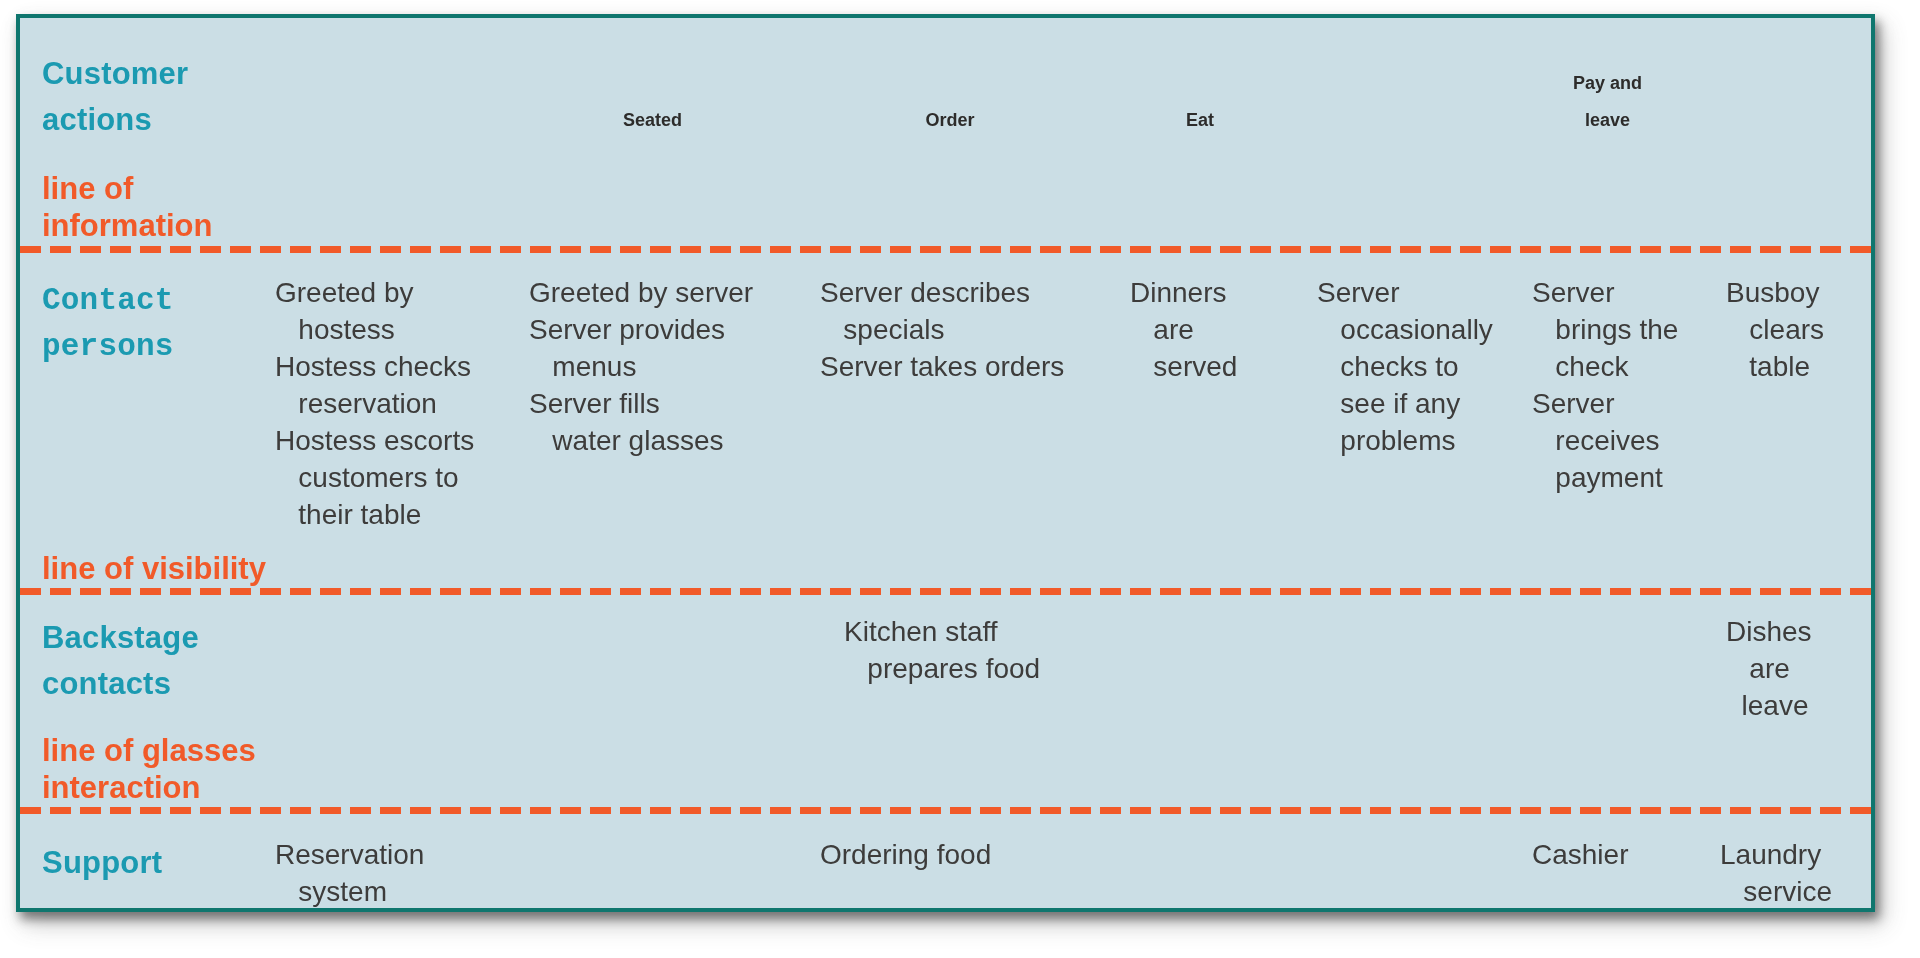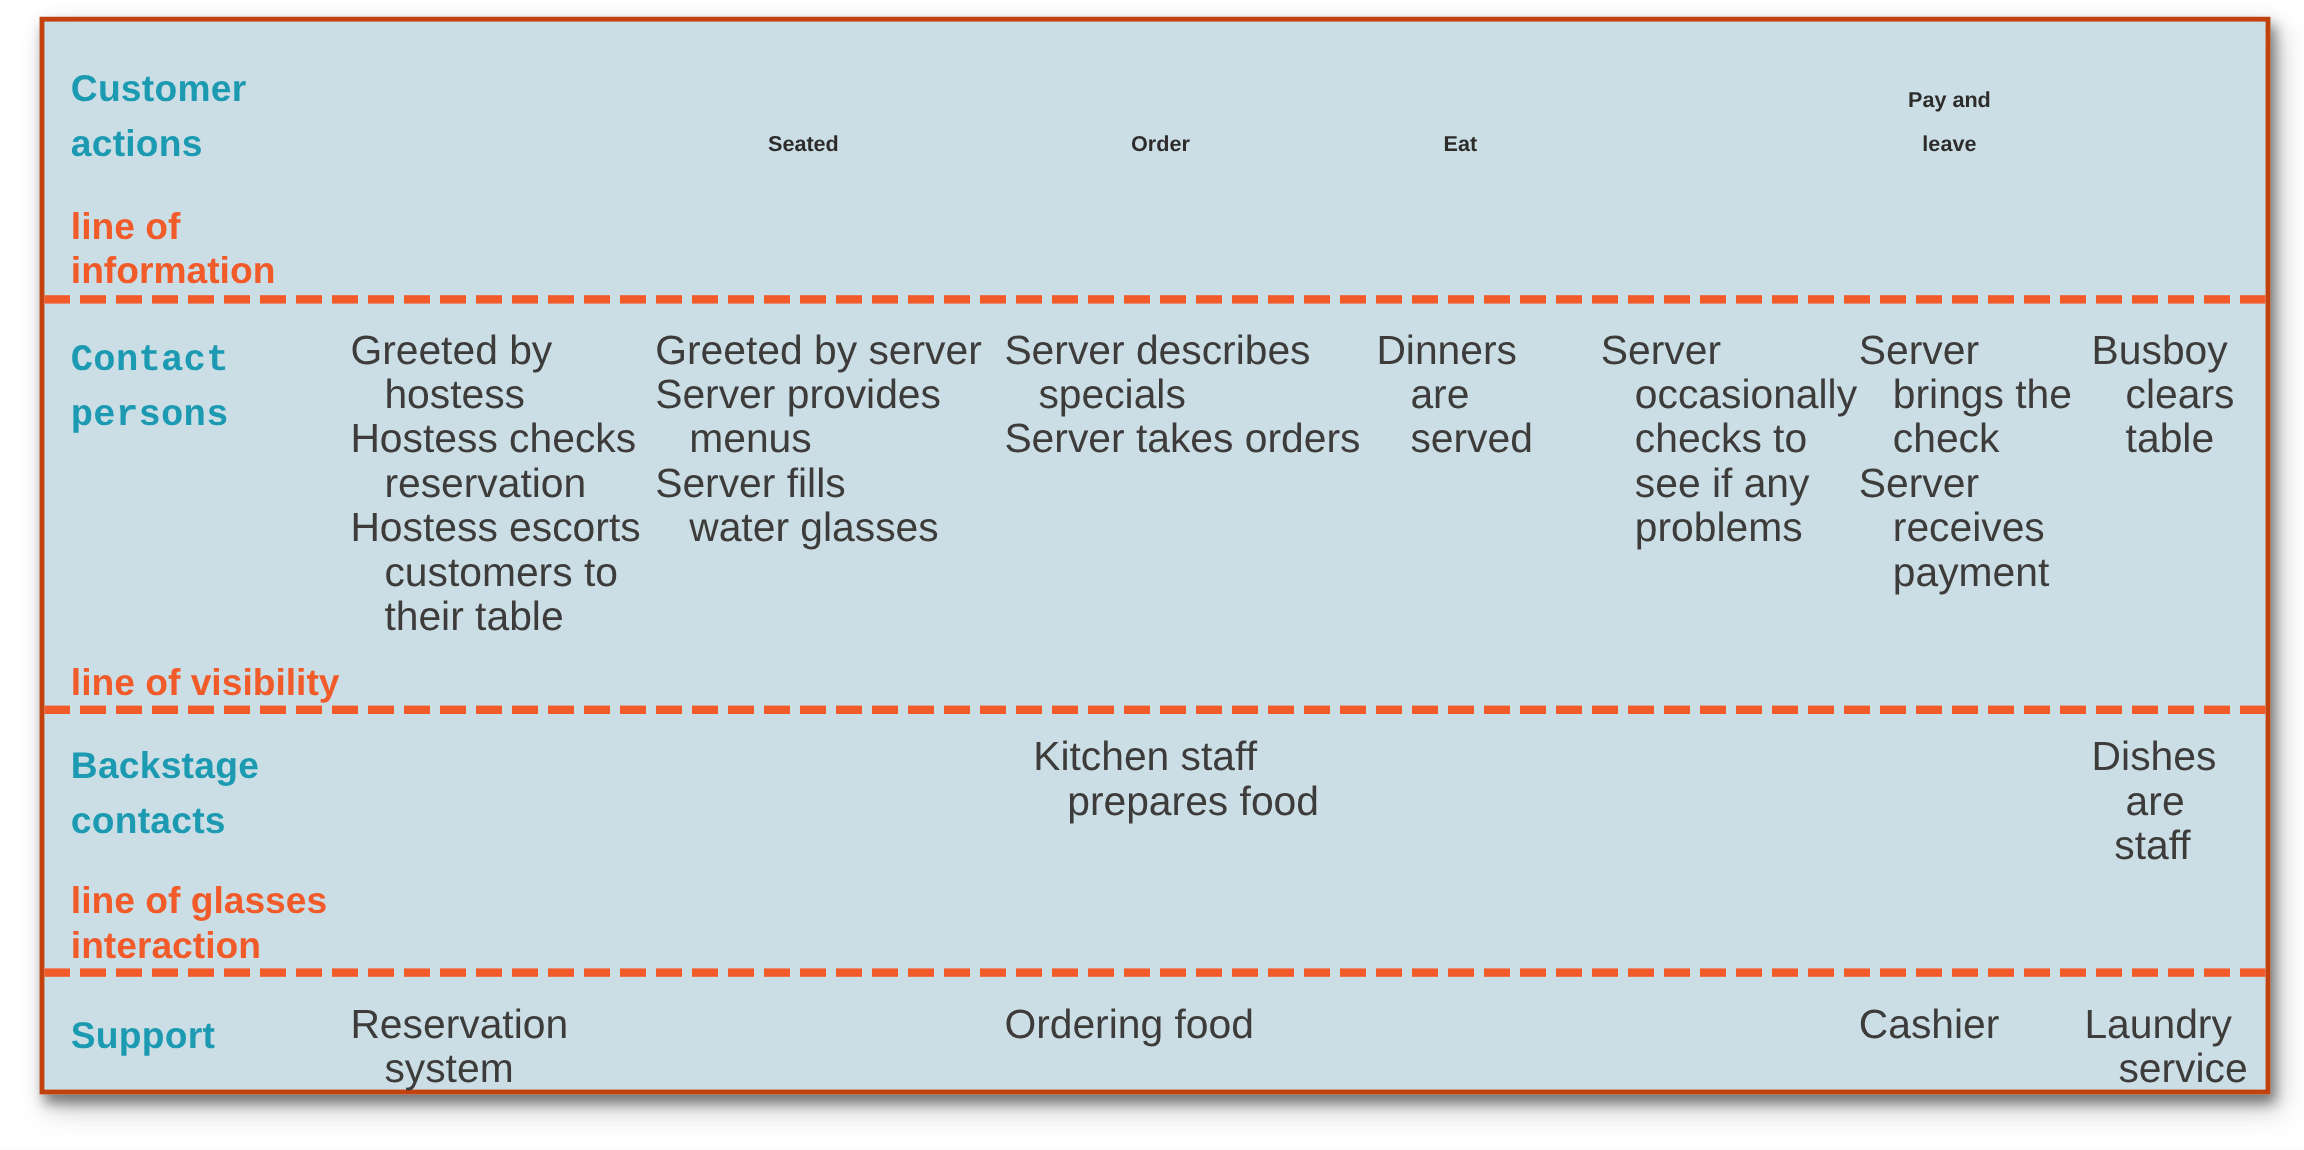--- a/index.html
+++ b/index.html
@@ -12,26 +12,26 @@
     overflow: hidden;
   }
   .stage {
     position: relative;
     width: 1920px;
     height: 958px;
     background: #ffffff;
   }
   .blueprint {
     position: absolute;
-    left: 33px;
+    left: 16px;
     top: 14px;
     width: 1851px;
     height: 890px;
     background: #cbdee5;
-    border: 4px solid #c2410c;
+    border: 4px solid #0f766e;
     box-shadow: 4px 7px 10px rgba(40,40,40,0.55), 8px 12px 22px rgba(80,80,80,0.30);
   }
   .blueprint > div { position: absolute; }
 
   .row-label {
     color: #1b9ab1;
     font-weight: bold;
     font-size: 31px;
     line-height: 46px;
     white-space: pre;
@@ -47,21 +47,21 @@
   }
   .line-label {
     color: #f15a29;
     font-weight: bold;
     font-size: 31px;
     line-height: 37px;
     white-space: pre;
   }
   .cell {
     color: #3d3c3b;
-    font-size: 34px;
+    font-size: 28px;
     line-height: 37px;
     white-space: pre;
   }
   .dashed {
     left: 0;
     right: 0;
     height: 7px;
     background: repeating-linear-gradient(90deg, #f15a29 0 21px, transparent 21px 30px);
   }
 </style>
@@ -122,21 +122,21 @@
    clears
    table</div>
 
     <div class="line-label" style="left:22px; top:532px;">line of visibility</div>
     <div class="dashed" style="top:570px;"></div>
 
     <div class="cell" style="left:800px; top:595px;margin-left:24px;">Kitchen staff
    prepares food</div>
     <div class="cell" style="left:1706px; top:595px;">Dishes
    are
-  staff</div>
+  leave</div>
 
     <div class="line-label" style="left:22px; top:714px;">line of glasses
 interaction</div>
     <div class="dashed" style="top:789px;"></div>
 
     <div class="cell" style="left:255px; top:818px;">Reservation
    system</div>
     <div class="cell" style="left:800px; top:818px;">Ordering food</div>
     <div class="cell" style="left:1512px; top:818px;">Cashier</div>
     <div class="cell" style="left:1700px; top:818px;">Laundry

